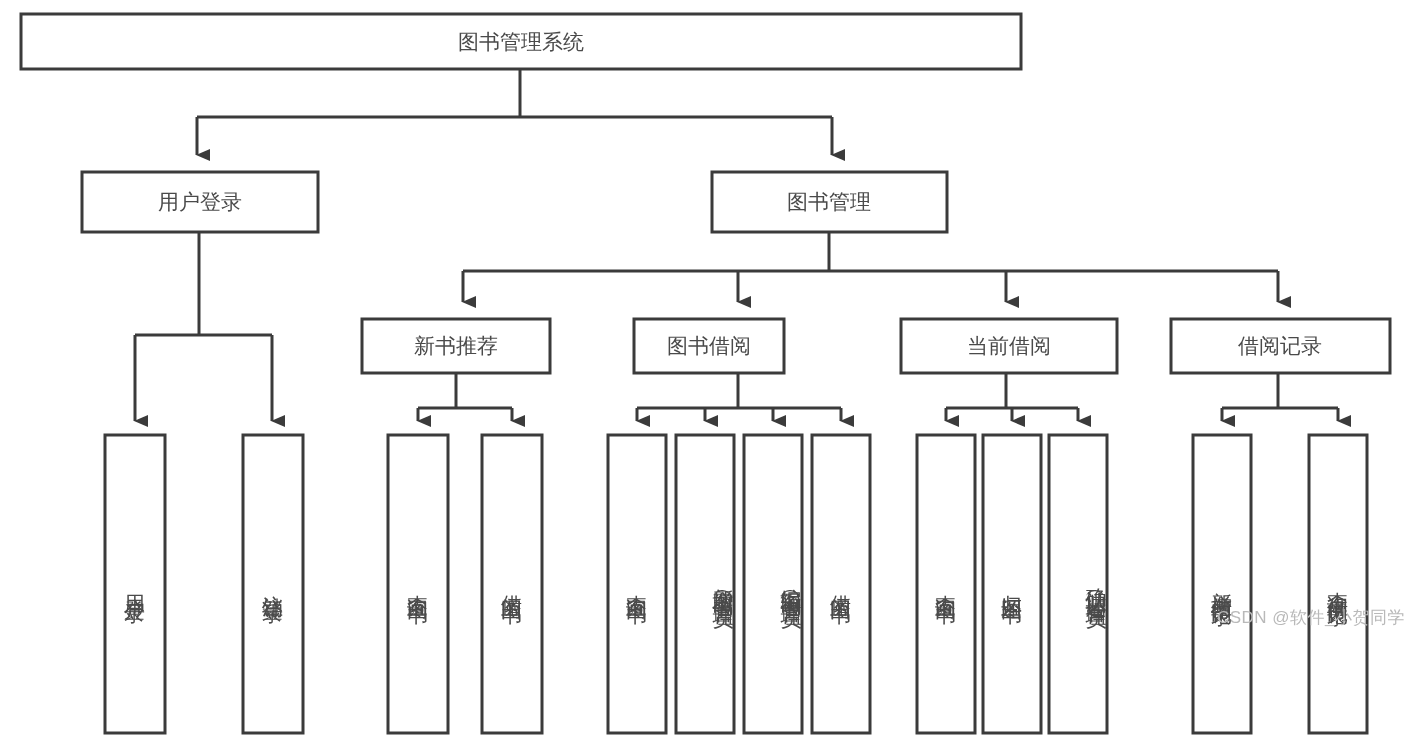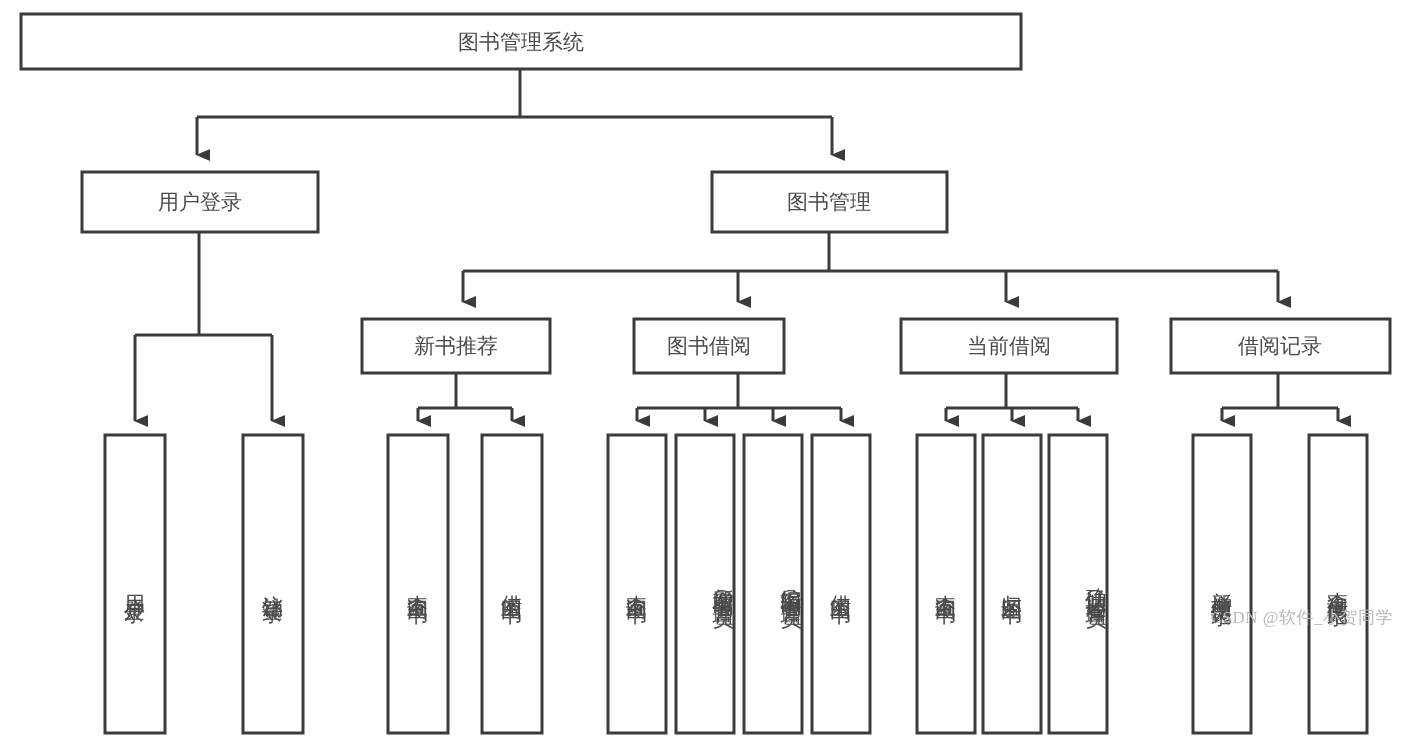--- a/index.html
+++ b/index.html
@@ -23,22 +23,22 @@
     font-family:"Liberation Sans","DejaVu Sans",sans-serif;
     font-size:21px;color:#4a4a4a;
     letter-spacing:3px;
     display:flex;align-items:center;justify-content:center;
     text-align:center;
     line-height:1;
     pointer-events:none;
     white-space:nowrap;
   }
   .watermark{
-    position:absolute;right:12px;bottom:4px;
-    font-family:Liberation Serif, serif;
+    position:absolute;right:0;bottom:4px;
+    font-family:Liberation Sans, sans-serif;
     font-size:17px;color:#b9b9b9;letter-spacing:0.5px;
     white-space:nowrap;
   }
 </style>
 </head>
 <body>
 
 <div id="diagram-root">
 
   <svg class="diagram" viewBox="0 0 1405 747">

